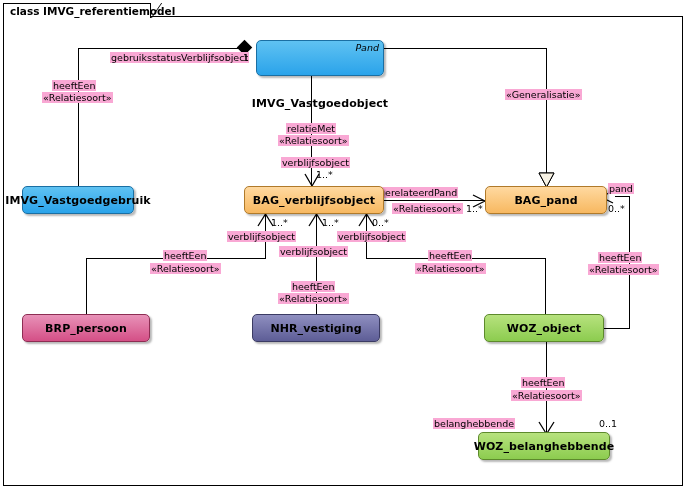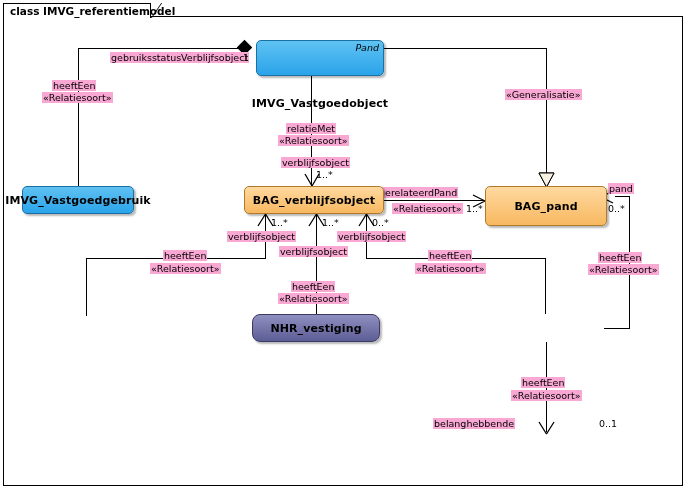--- a/index.html
+++ b/index.html
@@ -13,21 +13,21 @@
   .tab-label{font-size:10.5px;font-weight:bold;color:#000;white-space:nowrap;}
   .tab-slant{position:absolute;top:3px;height:16px;width:14px;z-index:4;}
 
   
   .node{position:absolute;box-sizing:border-box;border:1px solid #3a3a3a;border-radius:5px;
         box-shadow:2px 2px 2px rgba(0,0,0,.28);display:flex;align-items:center;justify-content:center;}
   .node .nm{font-size:11px;font-weight:bold;color:#000;white-space:nowrap;letter-spacing:.1px;}
   .node.blue{background:linear-gradient(#5fc2f2,#2aa3ea);border-color:#1a6fa3;}
   .node.orange{background:linear-gradient(#ffd9a0,#f7b860);border-color:#b07a2a;}
   .node.pink{background:linear-gradient(#e892b8,#d44f86);border-color:#8d2d53;}
-  .node.purple{background:linear-gradient(#8f8fc0,#5d5d96);border-color:#3b3b63;border-radius:8px;}
+  .node.purple{background:linear-gradient(#8f8fc0,#5d5d96);border-color:#3b3b63;}
   .node.green{background:linear-gradient(#b7e27e,#8ccc4f);border-color:#5d8a2c;}
   .node.purple .nm,.node.pink .nm{color:#000;}
   .node.tall{flex-direction:column;align-items:stretch;justify-content:flex-start;padding:1px 4px 0 4px;}
   .node .stereo{font-size:9.5px;font-style:italic;color:#000;text-align:right;line-height:11px;}
   .node .nm-row{flex:1;display:flex;align-items:center;justify-content:center;margin-top:44px;}
 
   
   .ln{position:absolute;background:#000;}
   .h{height:1px;}
   .v{width:1px;}
@@ -151,24 +151,33 @@
   </div>
 
   <div class="node blue" style="left:22px;top:186px;width:112px;height:28px;">
     <span class="nm">IMVG_Vastgoedgebruik</span>
   </div>
 
   <div class="node orange" style="left:244px;top:186px;width:140px;height:28px;">
     <span class="nm">BAG_verblijfsobject</span>
   </div>
 
-  <div class="node orange" style="left:485px;top:186px;width:122px;height:40px;">
+  <div class="node orange" style="left:485px;top:186px;width:122px;height:28px;">
     <span class="nm">BAG_pand</span>
   </div>
 
+  <div class="node pink" style="left:22px;top:314px;width:128px;height:28px;">
+    <span class="nm">BRP_persoon</span>
+  </div>
 
   <div class="node purple" style="left:252px;top:314px;width:128px;height:28px;">
     <span class="nm">NHR_vestiging</span>
   </div>
 
+  <div class="node green" style="left:484px;top:314px;width:120px;height:28px;">
+    <span class="nm">WOZ_object</span>
+  </div>
 
+  <div class="node green" style="left:478px;top:432px;width:132px;height:28px;">
+    <span class="nm">WOZ_belanghebbende</span>
+  </div>
 
 </div>
 
 </body></html>

